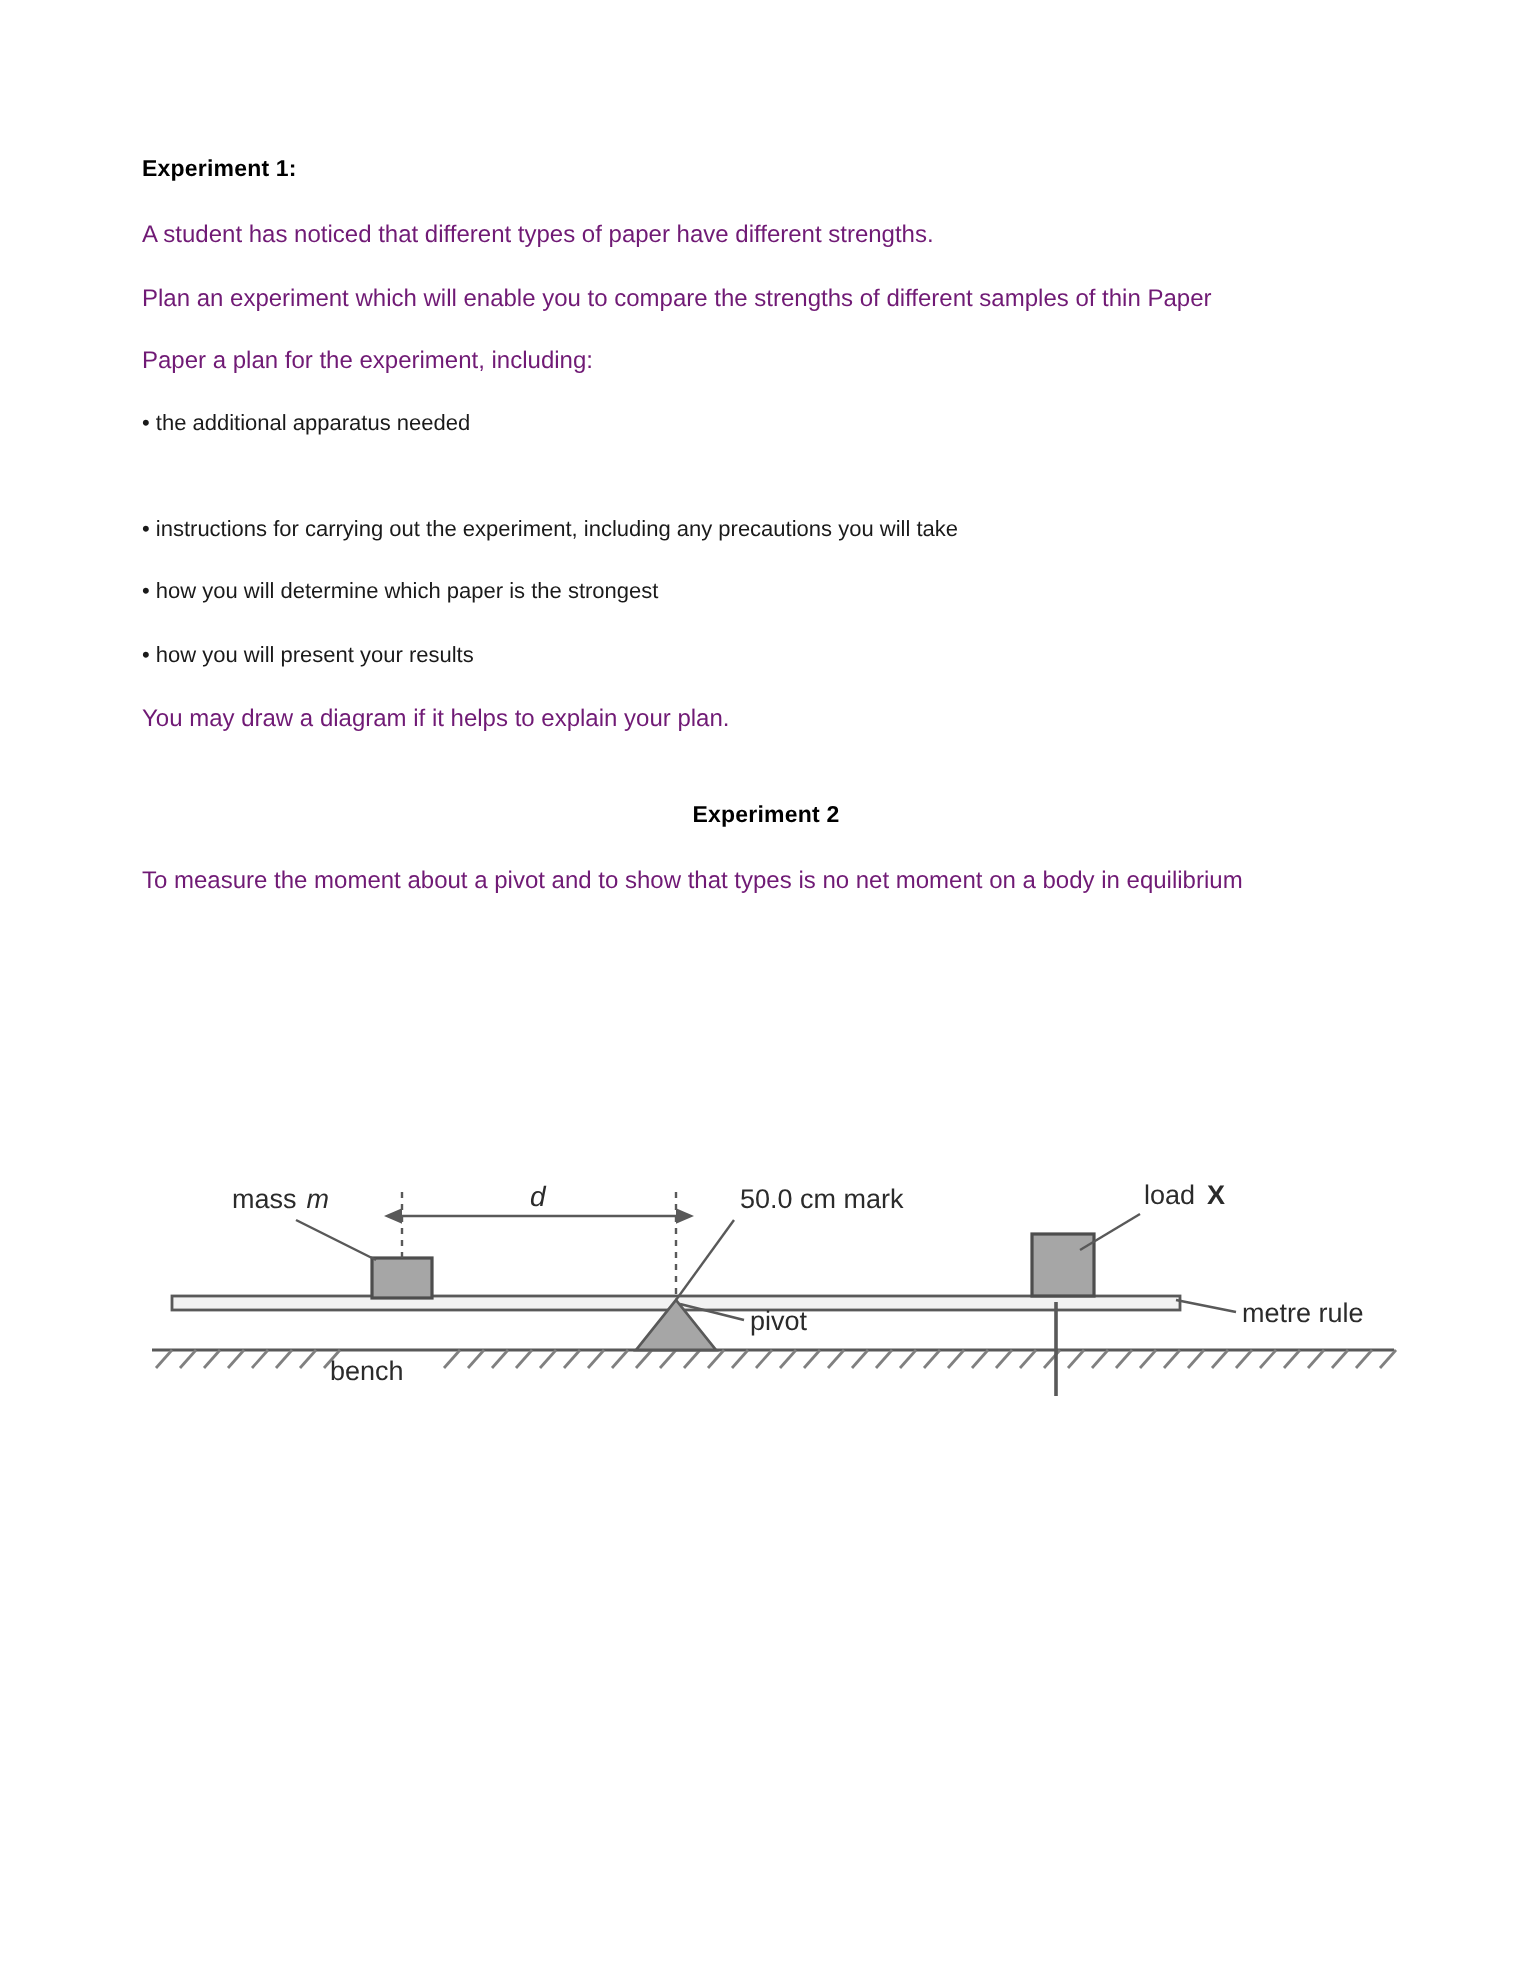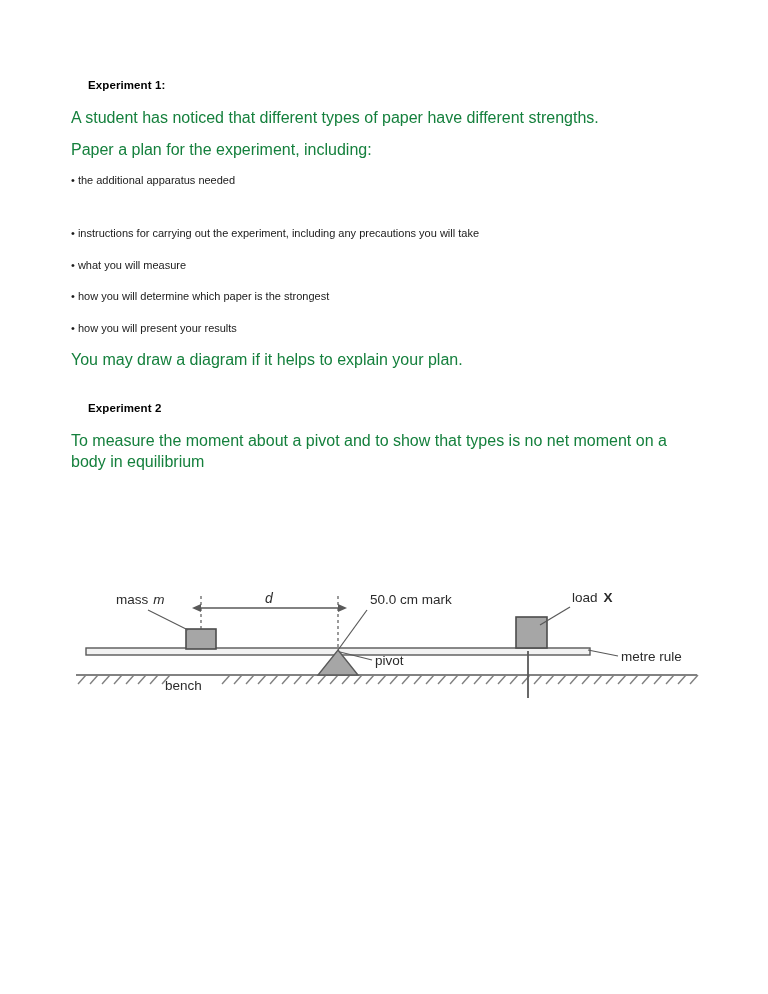--- a/index.html
+++ b/index.html
@@ -25,44 +25,45 @@
   .content {
     position: absolute;
     left: 71px;
     top: 78px;
     width: 624px;
   }
   .heading {
     font-size: 11.5px;
     font-weight: bold;
     line-height: 14px;
-    margin: 0 0 15px 17px;
+    margin: 0 0 15px 0;
     letter-spacing: 0.1px;
   }
   .para {
-    font-size: 16px;
+    font-size: 12px;
     line-height: 21px;
     margin: 0 0 10.5px 0;
-    color: #15803d;
+    color: #701a75;
   }
   .para.justify-last {
     text-align: justify;
   }
   .bullet {
     font-size: 11px;
     line-height: 21px;
     margin: 0 0 10.5px 0;
     color: #1a1a1a;
   }
   .bullet.justify {
     text-align: justify;
     margin-top: 32px;
   }
   .gap-before {
     margin-top: 31px;
+    text-align: center;
   }
   .figure {
     position: absolute;
     left: 70px;
     top: 580px;
     width: 640px;
     height: 125px;
   }
   .figure svg {
     display: block;
@@ -86,28 +87,28 @@
 <body>
 
 <div class="page">
 
   <div class="content">
 
     <p class="heading">Experiment 1:</p>
 
     <p class="para">A student has noticed that different types of paper have different strengths.</p>
 
+    <p class="para justify-last">Plan an experiment which will enable you to compare the strengths of different samples of thin Paper</p>
 
     <p class="para">Paper a plan for the experiment, including:</p>
 
     <p class="bullet">• the additional apparatus needed</p>
 
     <p class="bullet justify">• instructions for carrying out the experiment, including any precautions you will take</p>
 
-    <p class="bullet">• what you will measure</p>
 
     <p class="bullet">• how you will determine which paper is the strongest</p>
 
     <p class="bullet">• how you will present your results</p>
 
 
     <p class="para">You may draw a diagram if it helps to explain your plan.</p>
 
     <p class="heading gap-before">Experiment 2</p>
 

